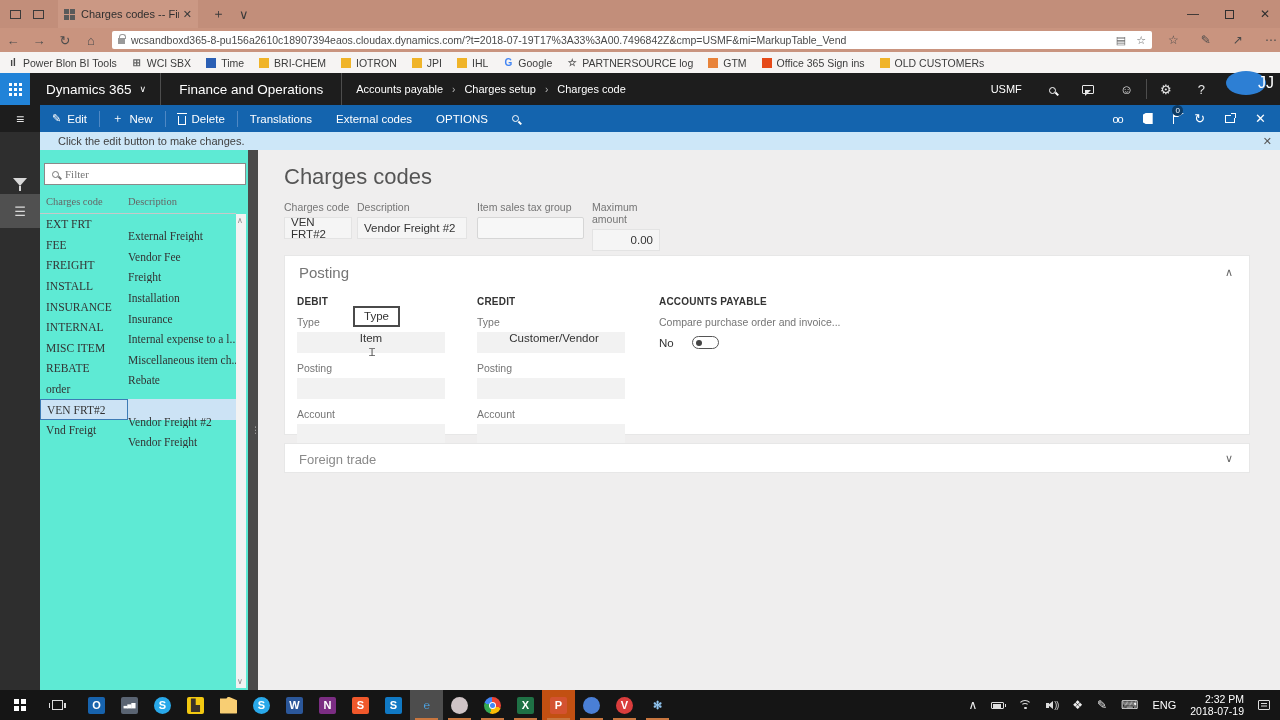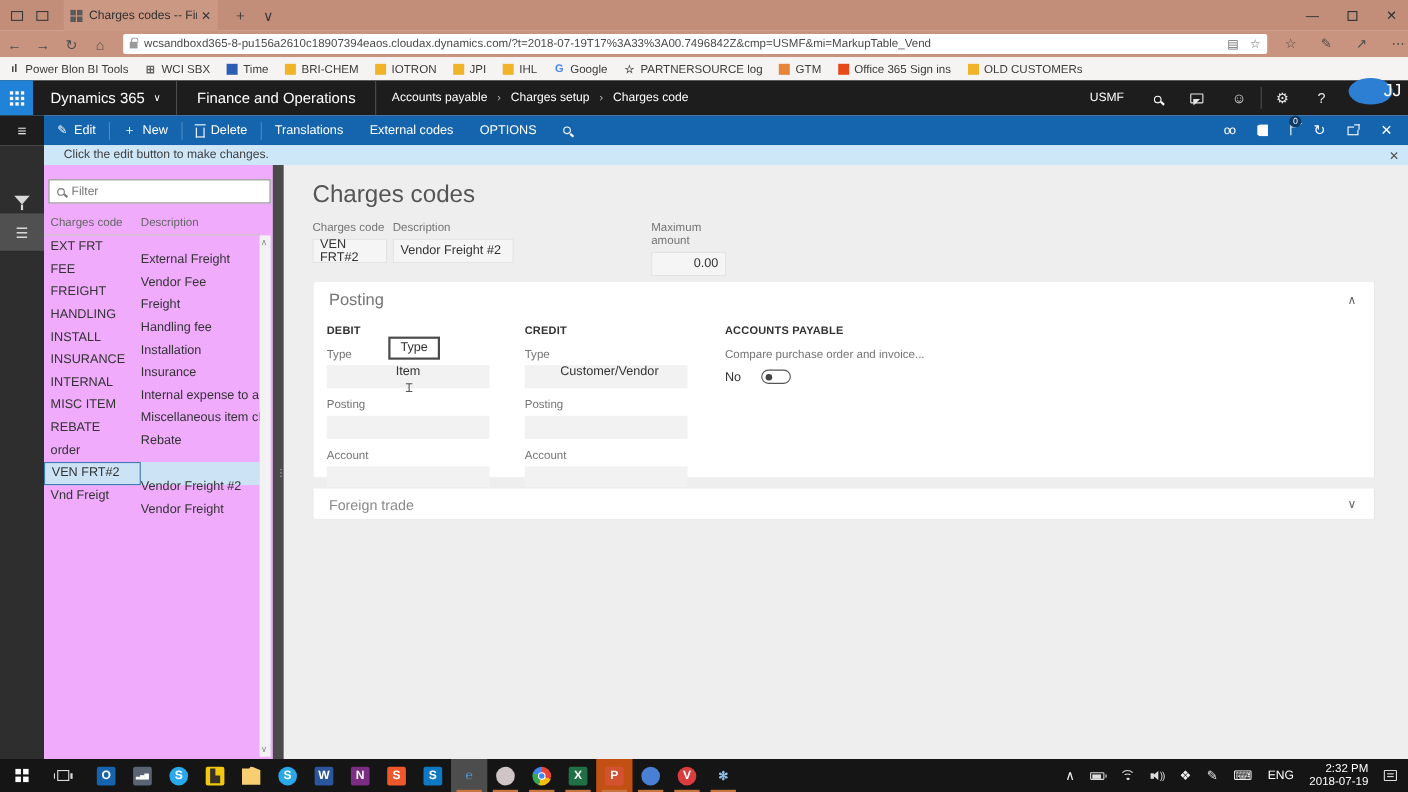--- a/index.html
+++ b/index.html
@@ -76,21 +76,21 @@
   .notif-x { position:absolute; right:8px; color:#555; font-size:11px; }
 
   
   .side { position:absolute; left:0; top:132px; width:40px; height:558px; background:#2e2e2e; }
   .funnel { position:absolute; left:13px; top:46px; }
   .funnel .cone { width:0; height:0; border-left:7px solid transparent; border-right:7px solid transparent; border-top:8px solid #d8d8d8; }
   .funnel .stem { width:2.5px; height:5px; background:#d8d8d8; margin-left:5.5px; }
   .side-sel { position:absolute; left:0; top:62px; width:40px; height:34px; background:#505050; display:flex; align-items:center; justify-content:center; color:#d8d8d8; font-size:13px; }
 
   
-  .listpanel { position:absolute; left:40px; top:150px; width:208px; height:540px; background:#f0abfc; }
+  .listpanel { position:absolute; left:40px; top:150px; width:208px; height:540px; background:#5eead4;font-family:Liberation Serif, serif; }
   .filter { position:absolute; left:4px; top:13px; width:202px; height:22px; border:1px solid #8a8a8a; background:#fff; display:flex; align-items:center; padding:0 7px; gap:6px; }
   .filter-ph { font-size:11px; color:#767676; }
   .lheader { position:absolute; left:0; top:46px; width:196px; height:18px; border-bottom:1px solid #c8c8c8; display:flex; font-size:10.5px; color:#666; }
   .lh-code { width:88px; padding-left:6px; } .lh-desc { flex:1; }
   .lrows { position:absolute; left:0; top:64px; width:196px; }
   .lrow { display:flex; height:20.6px; align-items:center; font-size:11.5px; color:#333; }
   .lrow .c1 { width:88px; padding-left:6px; height:100%; display:flex; align-items:center; }
   .lrow .c2 { flex:1; white-space:nowrap; overflow:hidden;margin-top:24px; }
   .lrow.selected { background:#cce3f5; }
   .lrow.selected .c1 { border:1px solid #3d7bb5; background:#cce3f5; }
@@ -381,24 +381,20 @@
         <div class="lrow">
           <span class="c1">FEE</span>
           <span class="c2">Vendor Fee</span>
         </div>
 
         <div class="lrow">
           <span class="c1">FREIGHT</span>
           <span class="c2">Freight</span>
         </div>
 
-        <div class="lrow">
-          <span class="c1">HANDLING</span>
-          <span class="c2">Handling fee</span>
-        </div>
 
         <div class="lrow">
           <span class="c1">INSTALL</span>
           <span class="c2">Installation</span>
         </div>
 
         <div class="lrow">
           <span class="c1">INSURANCE</span>
           <span class="c2">Insurance</span>
         </div>
@@ -445,20 +441,24 @@
   <div class="main">
     <div class="page-title">Charges codes</div>
 
     <div class="hfield" style="left:26px; top:51px; width:68px;">
       <div class="flabel">Charges code</div>
       <div class="finput">VEN FRT#2</div>
     </div>
     <div class="hfield" style="left:99px; top:51px; width:110px;">
       <div class="flabel">Description</div>
       <div class="finput">Vendor Freight #2</div>
+    </div>
+    <div class="hfield" style="left:219px; top:51px; width:107px;">
+      <div class="flabel">Item sales tax group</div>
+      <div class="finput combo empty"></div>
     </div>
     <div class="hfield" style="left:334px; top:51px; width:68px;">
       <div class="flabel">Maximum amount</div>
       <div class="finput num">0.00</div>
     </div>
 
     <div class="card posting-card">
       <div class="card-title">Posting</div>
       <div class="card-chev">∧</div>
       <div class="tooltip">Type</div>

